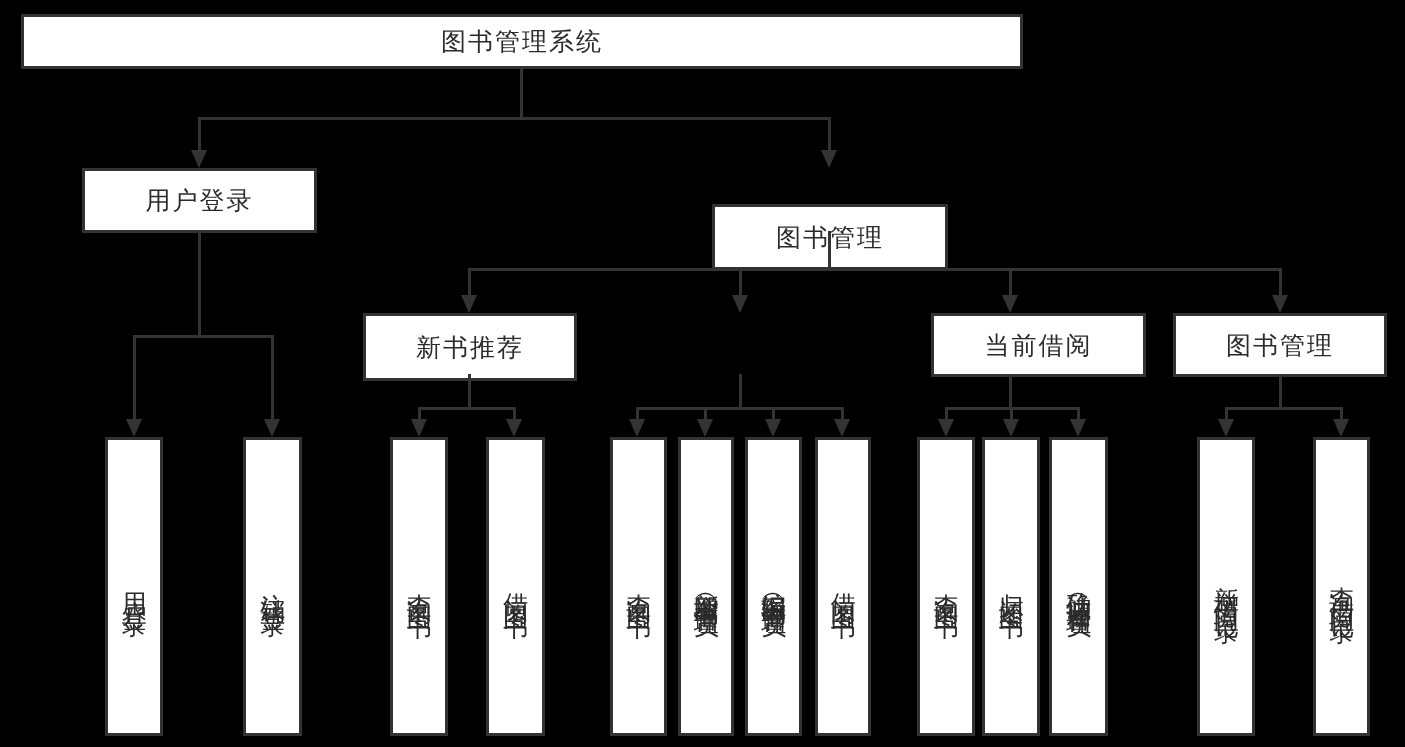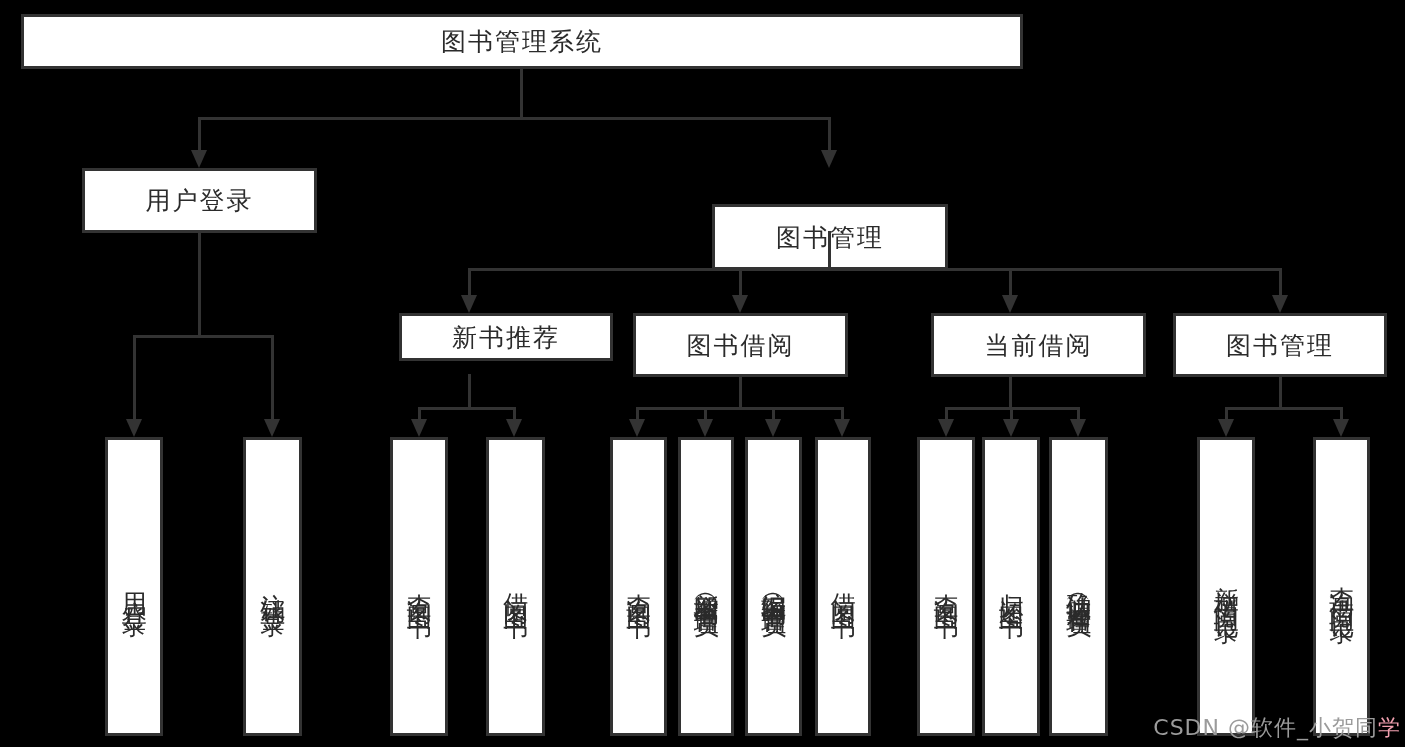--- a/index.html
+++ b/index.html
@@ -64,25 +64,22 @@
   <div class="hline" style="left:468px;top:268px;width:814px;"></div>
   <div class="vline" style="left:468px;top:268px;height:29px;"></div>
   <div class="arrow" style="left:461px;top:295px;"></div>
   <div class="vline" style="left:739px;top:268px;height:29px;"></div>
   <div class="arrow" style="left:732px;top:295px;"></div>
   <div class="vline" style="left:1009px;top:268px;height:29px;"></div>
   <div class="arrow" style="left:1002px;top:295px;"></div>
   <div class="vline" style="left:1279px;top:268px;height:29px;"></div>
   <div class="arrow" style="left:1272px;top:295px;"></div>
 
-  <div class="node" style="left:363px;top:313px;width:214px;height:48px;margin-left:36px;">
+  <div class="node" style="left:363px;top:313px;width:214px;height:68px;">
     <span>新书推荐</span>
-  </div>
-  <div class="node" style="left:633px;top:313px;width:215px;height:64px;">
-    <span>图书借阅</span>
   </div>
   <div class="node" style="left:903px;top:313px;width:215px;height:64px;margin-left:28px;">
     <span>当前借阅</span>
   </div>
   <div class="node" style="left:1173px;top:313px;width:214px;height:64px;">
     <span>图书管理</span>
   </div>
 
   <div class="vline" style="left:468px;top:374px;height:36px;"></div>
   <div class="hline" style="left:418px;top:407px;width:98px;"></div>
@@ -155,17 +152,14 @@
     <span class="v-text tight">确认归还（管理员）</span>
   </div>
 
   <div class="node leaf" style="left:1197px;top:437px;width:58px;height:299px;">
     <span class="v-text">新增借阅记录</span>
   </div>
   <div class="node leaf" style="left:1313px;top:437px;width:57px;height:299px;">
     <span class="v-text">查询借阅记录</span>
   </div>
 
-  <div class="watermark">
-    <span>CSDN @软件_小贺同</span><span class="accent">学</span>
-  </div>
 
 </div>
 
 </body></html>

